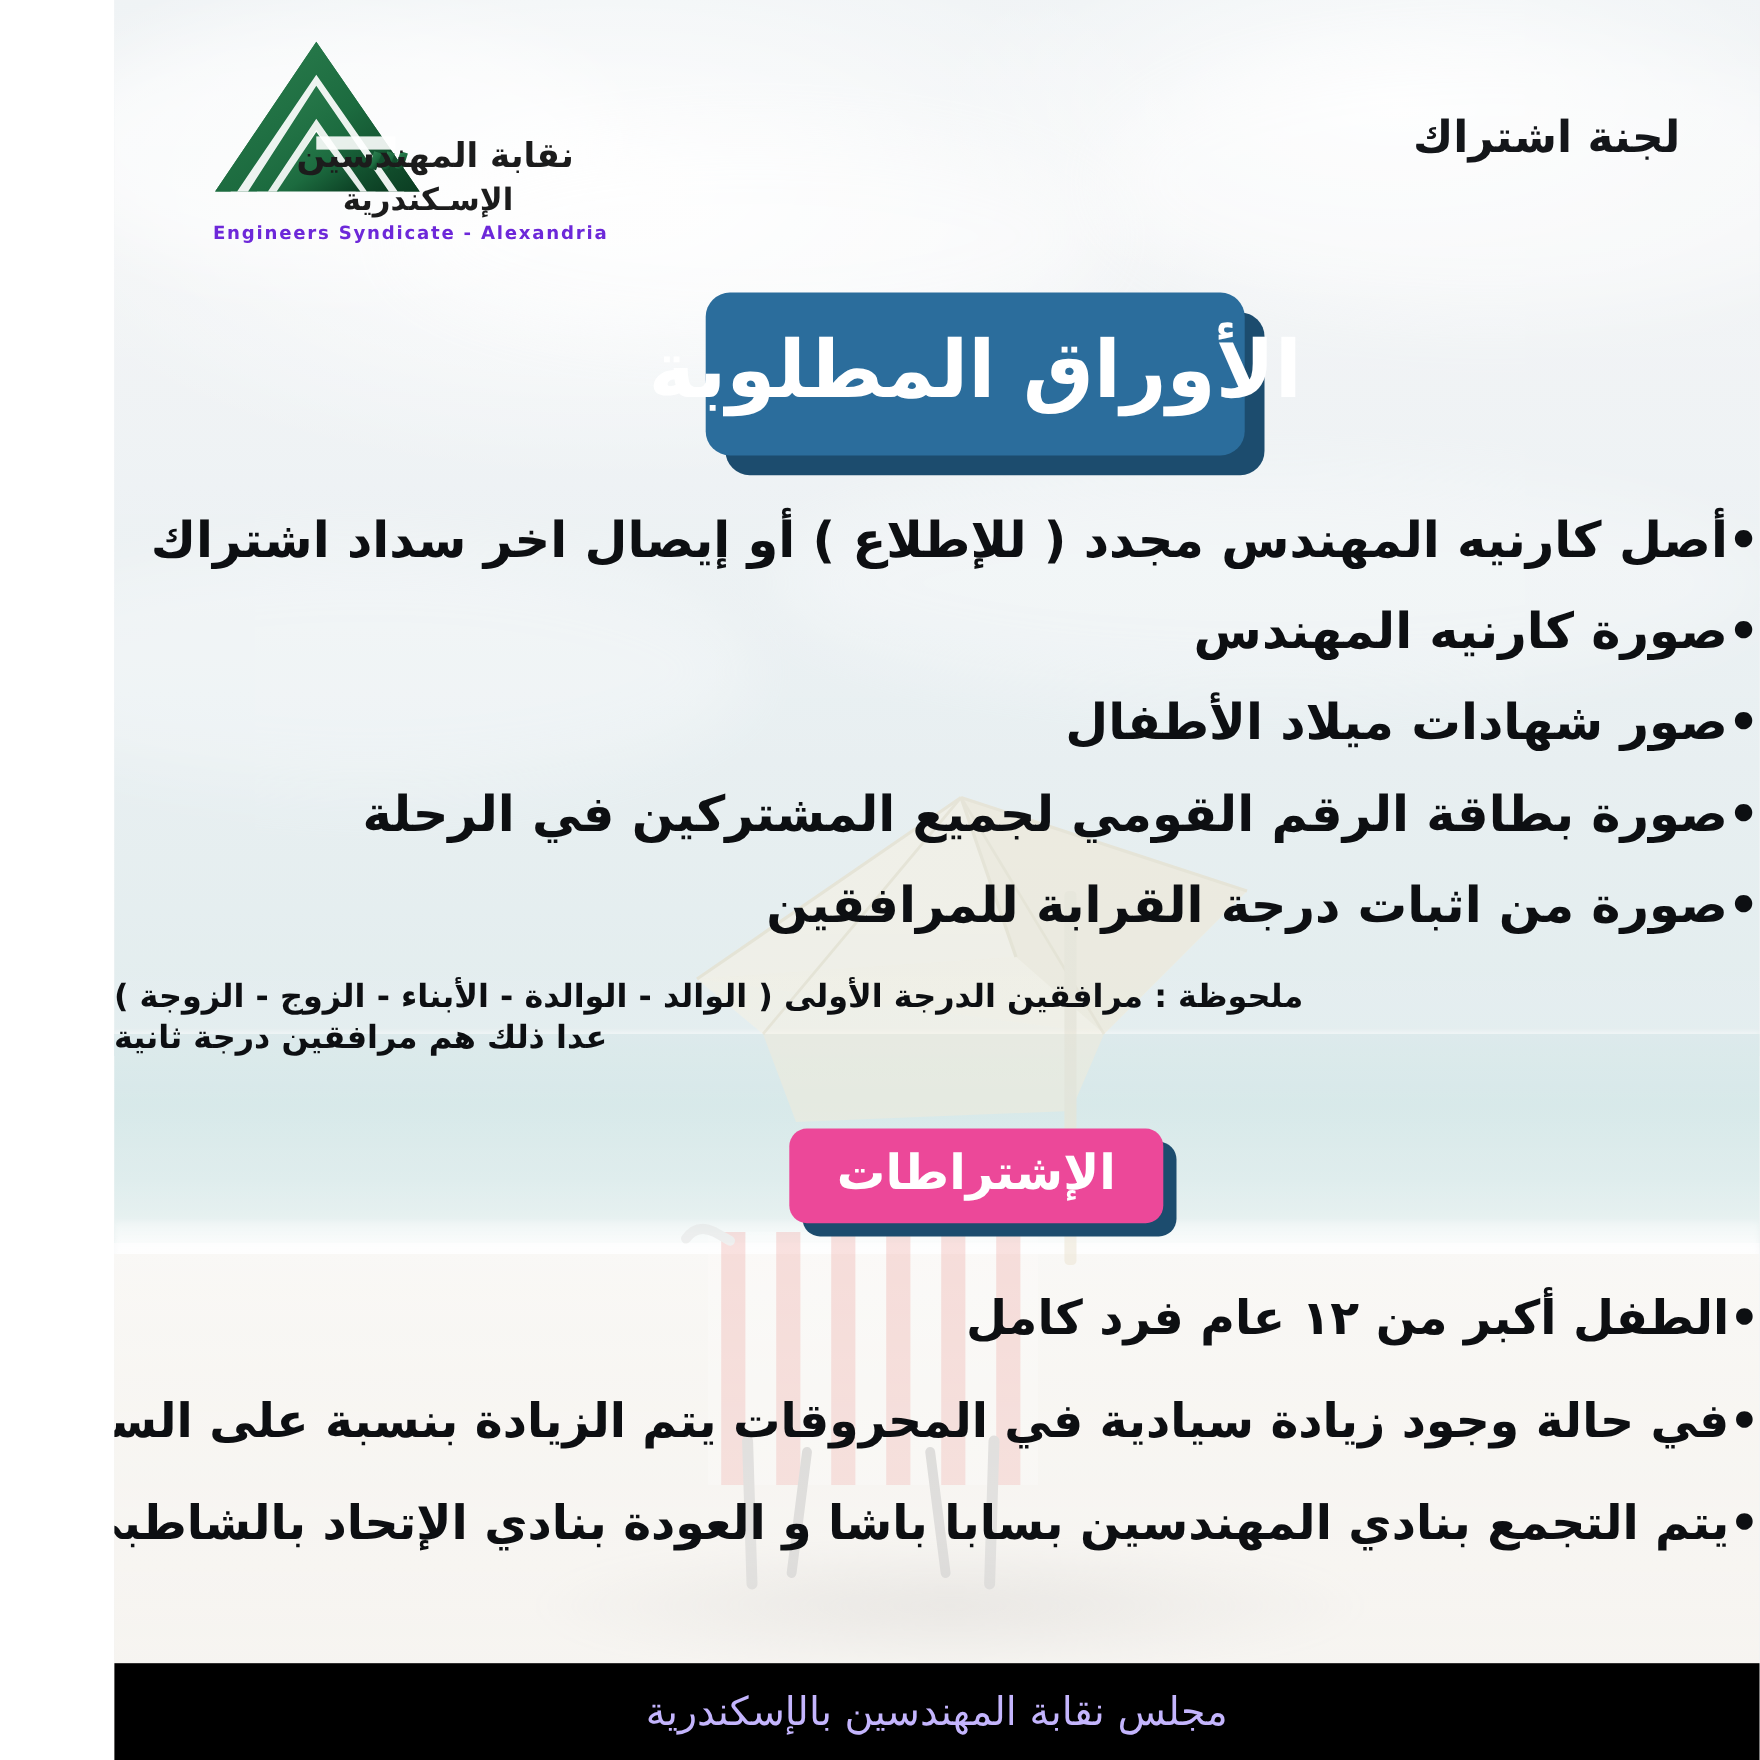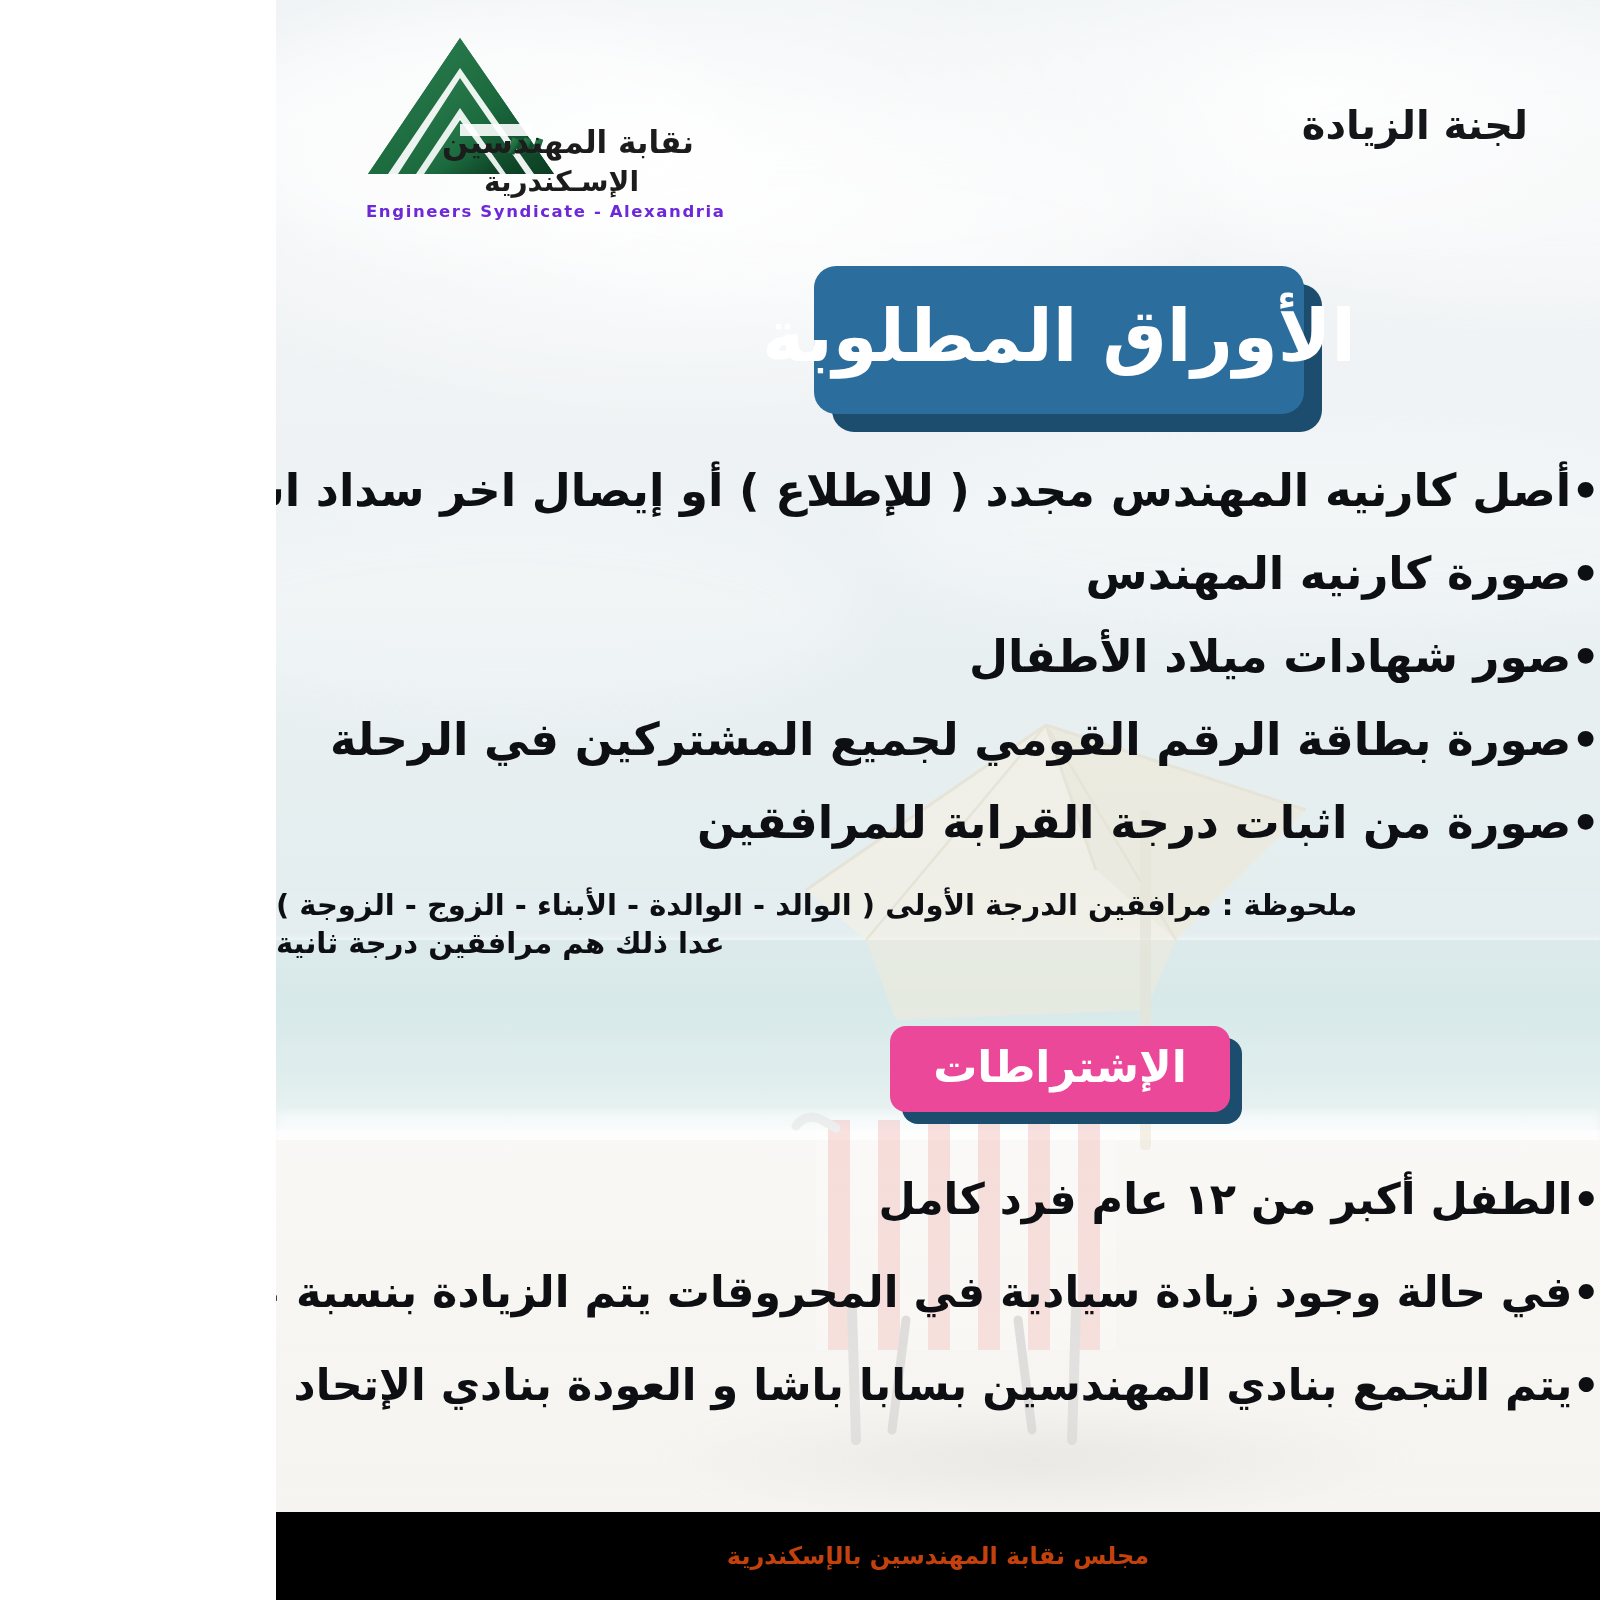--- a/index.html
+++ b/index.html
@@ -10,21 +10,21 @@
   body {
     width: 1600px;
     height: 1600px;
     font-family: "DejaVu Sans", "Liberation Sans", sans-serif;
     overflow: hidden;
   }
 
   
   .poster {
     position: relative;
-    width: 1324px;
+    width: 1496px;
     height: 1600px;
     overflow: hidden;
     background: #f2f4f6;
   }
 
   
   .bg-layer {
     position: absolute;
     inset: 0;
     overflow: hidden;
@@ -294,23 +294,23 @@
     position: absolute;
     left: 0; right: 0;
     bottom: 0;
     height: 88px;
     background: #000000;
     display: flex;
     align-items: center;
     justify-content: center;
   }
   .footer-text {
-    color: #c2410c;
-    font-size: 24px;
-    font-weight: 700;
+    color: #c4b5fd;
+    font-size: 36px;
+    font-weight: 400;
     letter-spacing: 0.5px;
     white-space: nowrap;
   }
 </style>
 </head>
 <body>
 
 <div class="poster">
 
   <div class="bg-layer">
@@ -393,21 +393,21 @@
             <rect x="158" y="104" width="7" height="16" transform="rotate(18 161 112)"></rect>
             <rect x="170" y="104" width="7" height="16" transform="rotate(18 173 112)"></rect>
           </g>
         </svg>
       </div>
       <div class="logo-ar-main">نقابة المهندسين</div>
       <div class="logo-ar-sub">الإسـكندرية</div>
       <div class="logo-en">Engineers Syndicate - Alexandria</div>
     </div>
 
-    <div class="committee">لجنة الزيادة</div>
+    <div class="committee">لجنة اشتراك</div>
 
     <div class="badge badge-main-shadow" style="background:#1c4c6e;"></div>
     <div class="badge badge-main" style="background:#2b6d9c;">الأوراق المطلوبة</div>
 
     <div class="list list-docs">
       <div class="bullet b1">•أصل كارنيه المهندس مجدد ( للإطلاع ) أو إيصال اخر سداد اشتراك</div>
       <div class="bullet b2">•صورة كارنيه المهندس</div>
       <div class="bullet b3">•صور شهادات ميلاد الأطفال</div>
       <div class="bullet b4">•صورة بطاقة الرقم القومي لجميع المشتركين في الرحلة</div>
       <div class="bullet b5">•صورة من اثبات درجة القرابة للمرافقين</div>

